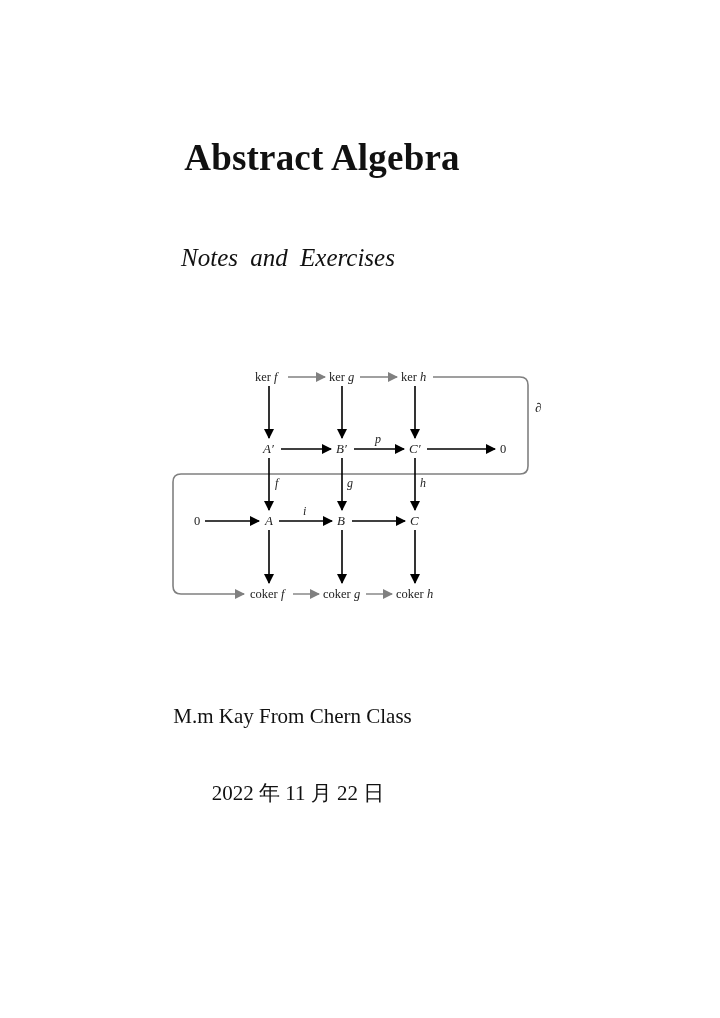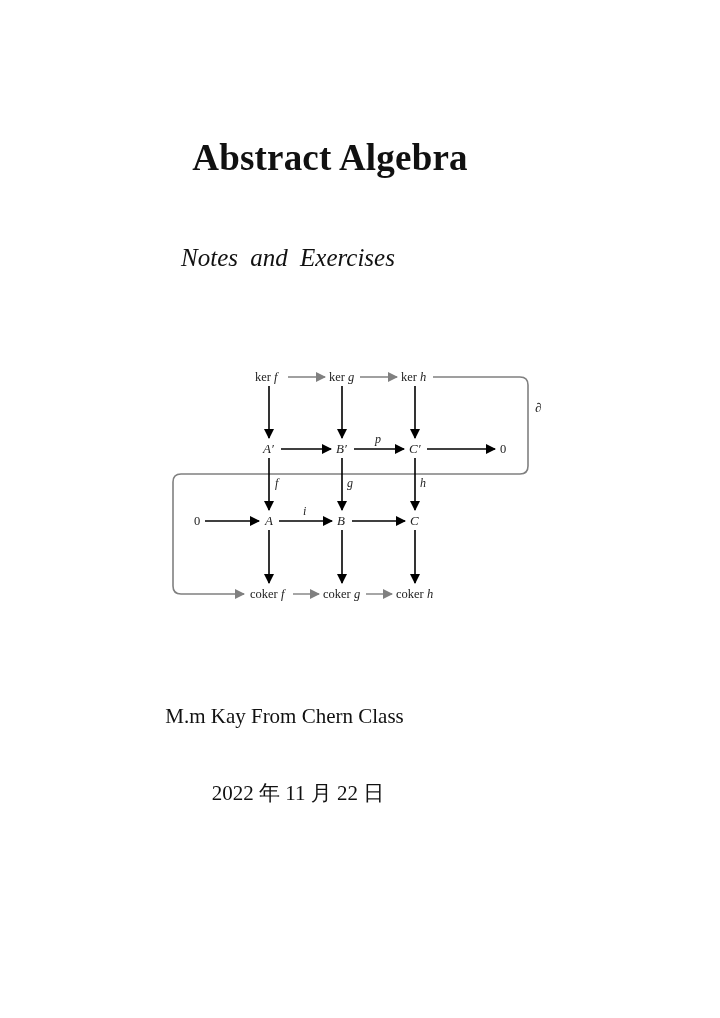--- a/index.html
+++ b/index.html
@@ -1,19 +1,19 @@
 <!DOCTYPE html>
 <html><head>
   <meta charset="utf-8">
   <style>
     html, body { margin: 0; padding: 0; background: #ffffff; }
     body { width: 720px; height: 1018px; position: relative; overflow: hidden; font-family: "DejaVu Serif", serif; color: #111; }
-    .title { position: absolute; left: 0; width: 644px; top: 136px; text-align: center; font-family: "Liberation Serif", serif; font-weight: bold; font-size: 37px; letter-spacing: 0.2px; padding-left: 8px; }
+    .title { position: absolute; left: 0; width: 644px; top: 136px; text-align: center; font-family: "Liberation Serif", serif; font-weight: bold; font-size: 37px; letter-spacing: 0.2px; }
     .subtitle { position: absolute; left: 0; width: 576px; top: 244px; text-align: center; font-family: "Liberation Serif", serif; font-style: italic; font-size: 25px; word-spacing: 6px; }
-    .author { position: absolute; left: 0; width: 569px; top: 704px; text-align: center; font-family: "Liberation Serif", serif; font-size: 21px; }
+    .author { position: absolute; left: 0; width: 569px; top: 704px; text-align: center; font-family: "Liberation Serif", serif; font-size: 21px; padding-left: 8px; }
     .date { position: absolute; left: 0; width: 596px; top: 779px; text-align: center; font-family: "Liberation Serif", serif; font-size: 21px; }
     .diagram { position: absolute; left: 0; top: 0; width: 720px; height: 1018px; pointer-events: none; }
     .diagram text { font-family: "Liberation Serif", serif; fill: #222; }
     .lbl-up { font-size: 12px; }
     .it { font-style: italic; }
   </style>
 </head>
 <body>
 
 <div class="title">Abstract Algebra</div>

